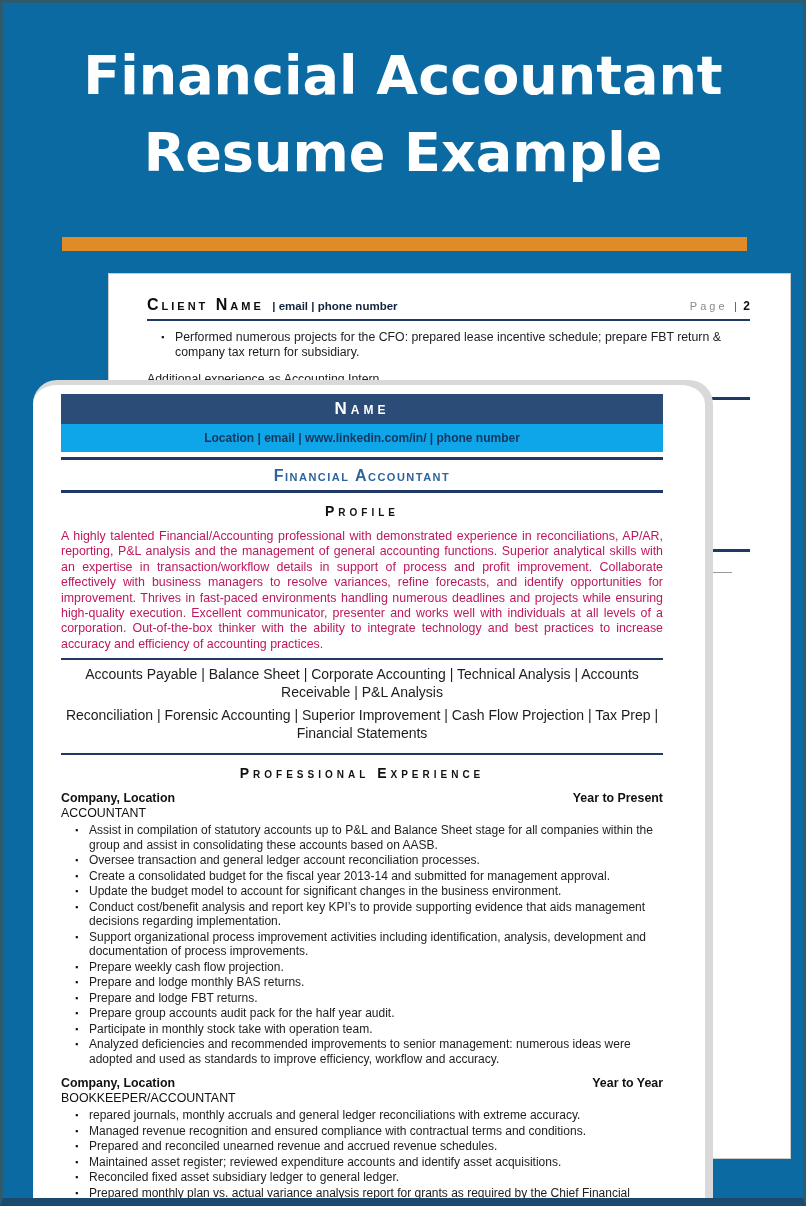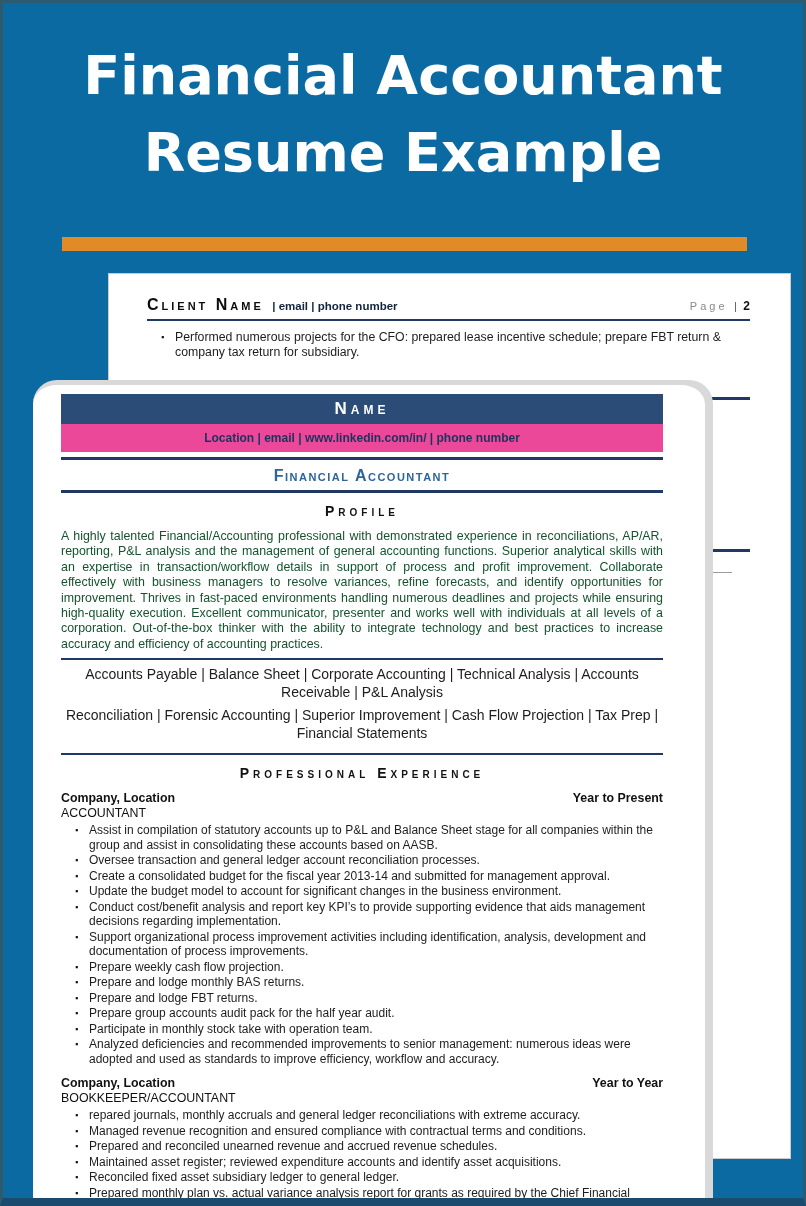--- a/index.html
+++ b/index.html
@@ -34,30 +34,30 @@
   .additional{margin-top:12px;font-size:12.3px;color:#222;}
   .bp-hidden-rule{position:absolute;left:38px;right:40px;height:3px;background:#1f3864;}
   .bp-hidden-thin{position:absolute;left:38px;right:58px;height:1px;background:#9a9a9a;}
   
   .front-page{position:absolute;left:30px;top:377px;width:672px;height:970px;background:#ffffff;
     box-sizing:border-box;border-top:5px solid #d9d9d9;
     box-shadow:8px 0 0 #d9d9d9,0 5px 0 #d9d9d9,8px 5px 0 #d9d9d9;
     padding:0 42px 0 28px;border-radius:24px;}
   .name-bar{margin-top:9px;height:30px;background:#2b4c77;color:#ffffff;text-align:center;
     font-variant:small-caps;font-weight:bold;font-size:17px;letter-spacing:4px;line-height:30px;}
-  .contact-bar{height:28px;background:#ec4899;color:#17365d;text-align:center;
+  .contact-bar{height:28px;background:#0ea5e9;color:#17365d;text-align:center;
     font-weight:bold;font-size:12px;line-height:28px;}
   .fp-rule1{margin-top:5px;}
   .job-title{margin-top:4px;text-align:center;font-variant:small-caps;font-weight:bold;
     font-size:16px;letter-spacing:1.5px;color:#2e649c;line-height:24px;}
   .fp-rule2{margin-top:2px;}
   h3.sec{margin:10px;text-align:center;font-variant:small-caps;font-weight:bold;font-size:14px;
     letter-spacing:4px;color:#121212;line-height:16px;}
   .h-profile{margin-top:6px;}
-  .profile-text{margin:3px 0 0 0;font-size:12.4px;line-height:15.4px;color:#14532d;text-align:justify;}
+  .profile-text{margin:3px 0 0 0;font-size:12.4px;line-height:15.4px;color:#be185d;text-align:justify;}
   .fp-rule3{margin-top:6px;}
   .h-core{margin-top:6px;}
   .core-line{text-align:center;font-size:14px;color:#1d1d1d;line-height:18px;margin-top:5px;}
   .fp-rule4{margin-top:11px;}
   .h-exp{margin-top:5px;}
   .job-head{display:flex;justify-content:space-between;font-weight:bold;font-size:12.4px;
     color:#111;line-height:15px;align-items:center;}
   .job-head.first{margin-top:7px;}
   .job-head.second{margin-top:10px;}
   .job-role{font-weight:normal;font-size:12.4px;color:#111;line-height:15px;}
@@ -84,20 +84,21 @@
         <span class="pg-label">Page</span>
         <span class="pg-sep">|</span>
         <span class="pg-num">2</span>
       </div>
     </div>
     <div class="rule bp-rule"></div>
     <div class="bullet-item">
       <span class="bq">▪</span>
       <span class="bt">Performed numerous projects for the CFO: prepared lease incentive schedule; prepare FBT return &amp; company tax return for subsidiary.</span>
     </div>
+    <div class="additional">Additional experience as Accounting Intern</div>
     <div class="bp-hidden-rule" style="top:123px;"></div>
     <div class="bp-hidden-rule" style="top:275px;"></div>
     <div class="bp-hidden-thin" style="top:298px;"></div>
   </div>
 
   <div class="front-page">
     <div class="name-bar">Name</div>
     <div class="contact-bar">Location | email | www.linkedin.com/in/ | phone number</div>
     <div class="rule thick fp-rule1"></div>
     <div class="job-title">Financial Accountant</div>

